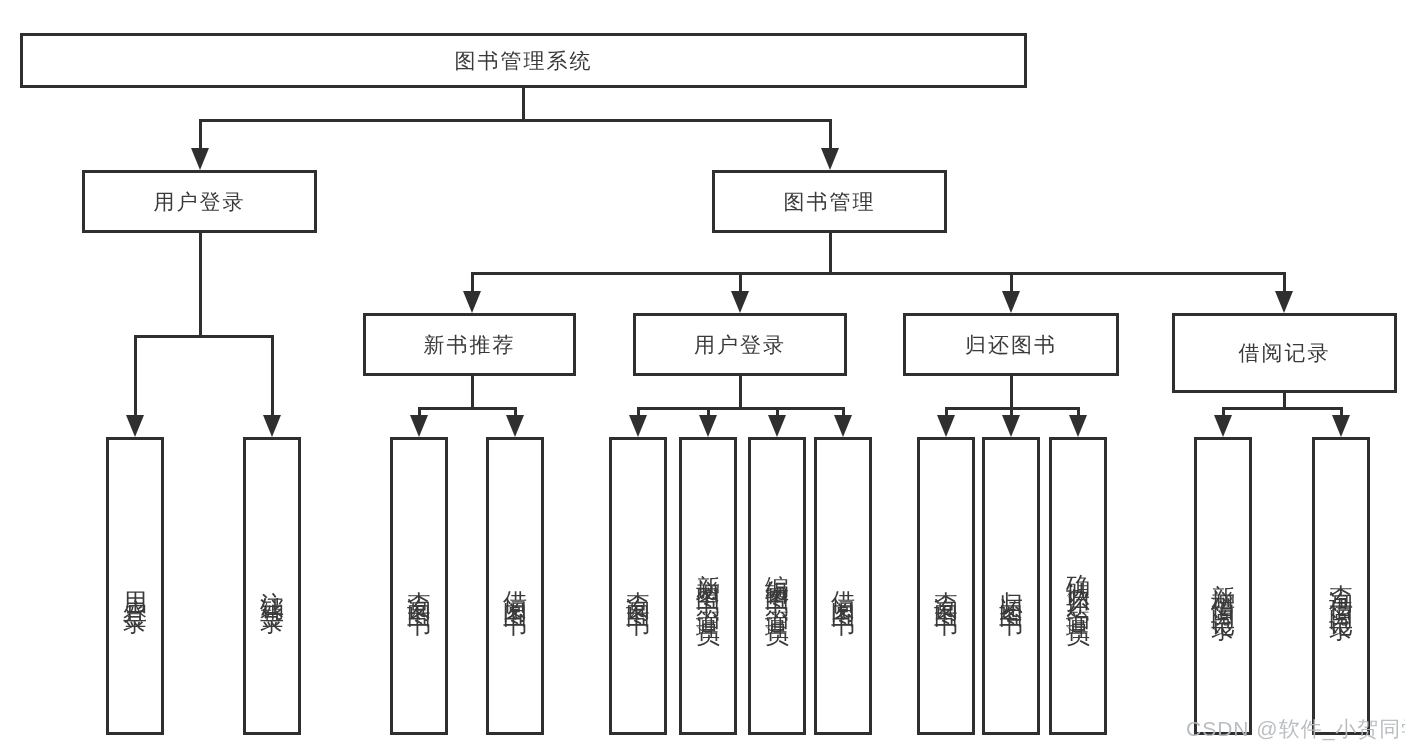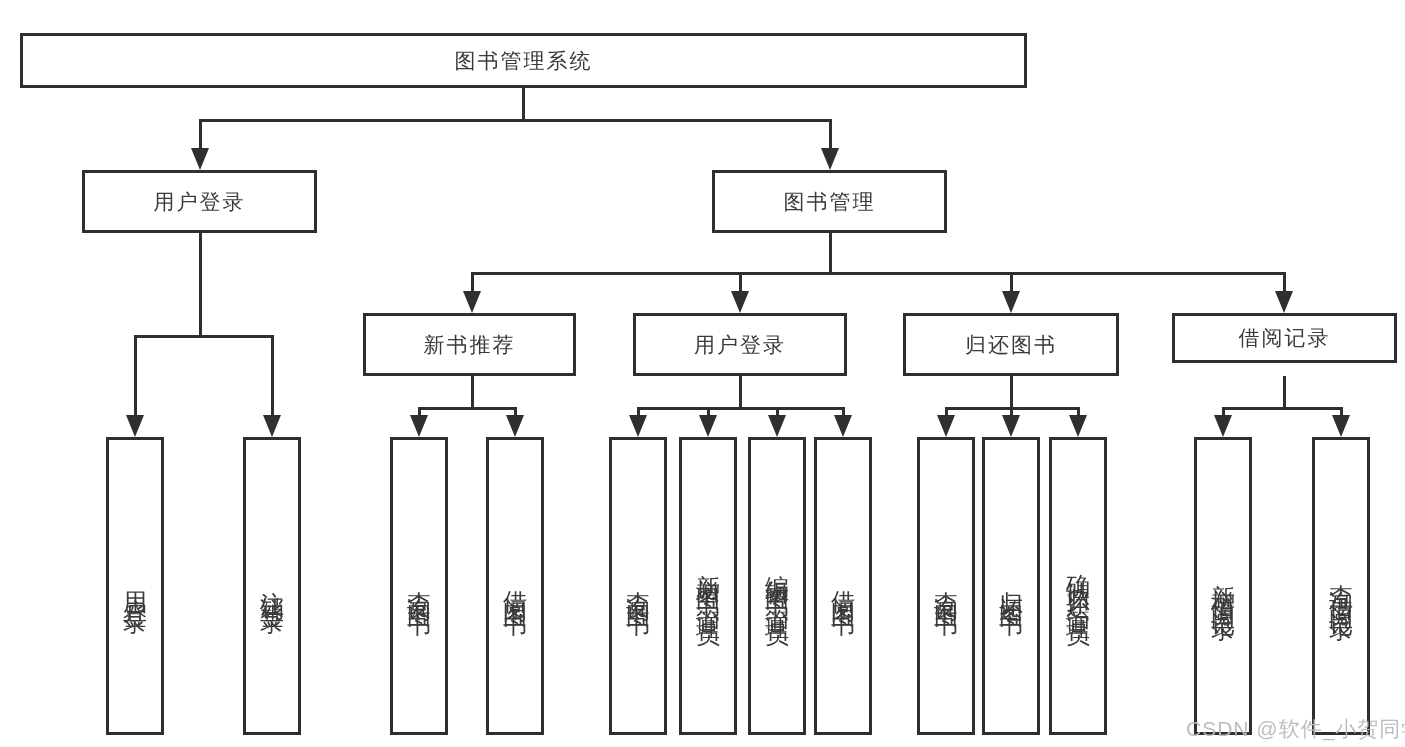--- a/index.html
+++ b/index.html
@@ -78,21 +78,21 @@
 
   <div class="box hbox" style="left:363px; top:313px; width:213px; height:63px;">
     <span>新书推荐</span>
   </div>
   <div class="box hbox" style="left:633px; top:313px; width:214px; height:63px;">
     <span>用户登录</span>
   </div>
   <div class="box hbox" style="left:903px; top:313px; width:216px; height:63px;">
     <span>归还图书</span>
   </div>
-  <div class="box hbox" style="left:1172px; top:313px; width:225px; height:50px;">
+  <div class="box hbox" style="left:1172px; top:313px; width:225px; height:80px;">
     <span>借阅记录</span>
   </div>
 
   <div class="box vbox" style="left:106px; top:437px; width:58px; height:298px;">
     <span class="vtext">用户登录</span>
   </div>
   <div class="box vbox" style="left:243px; top:437px; width:58px; height:298px;">
     <span class="vtext">注销登录</span>
   </div>
 

